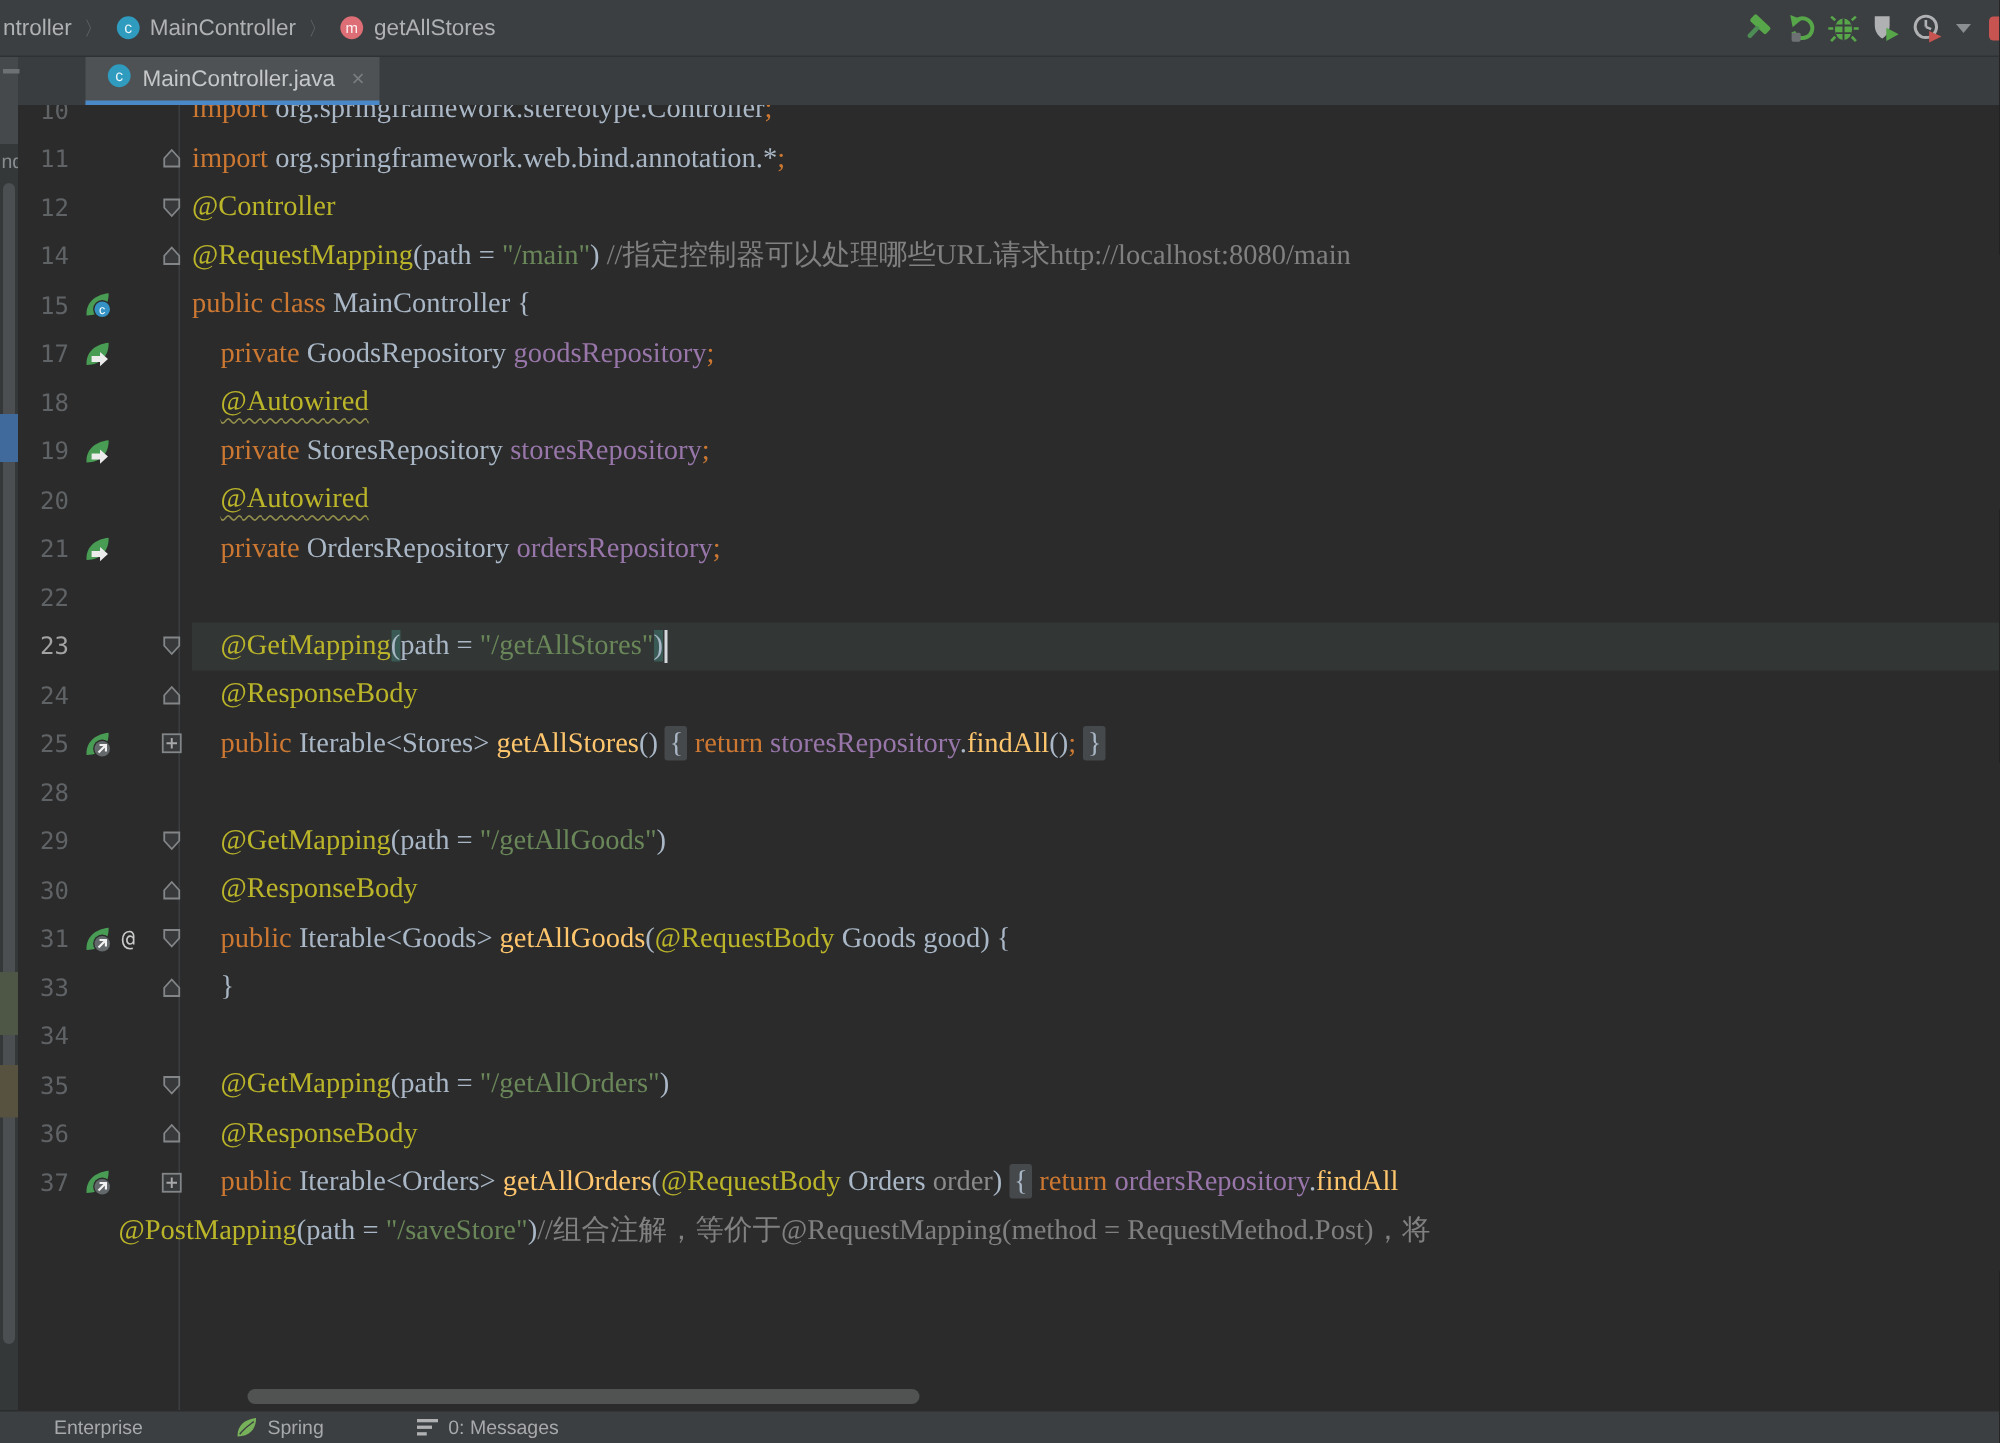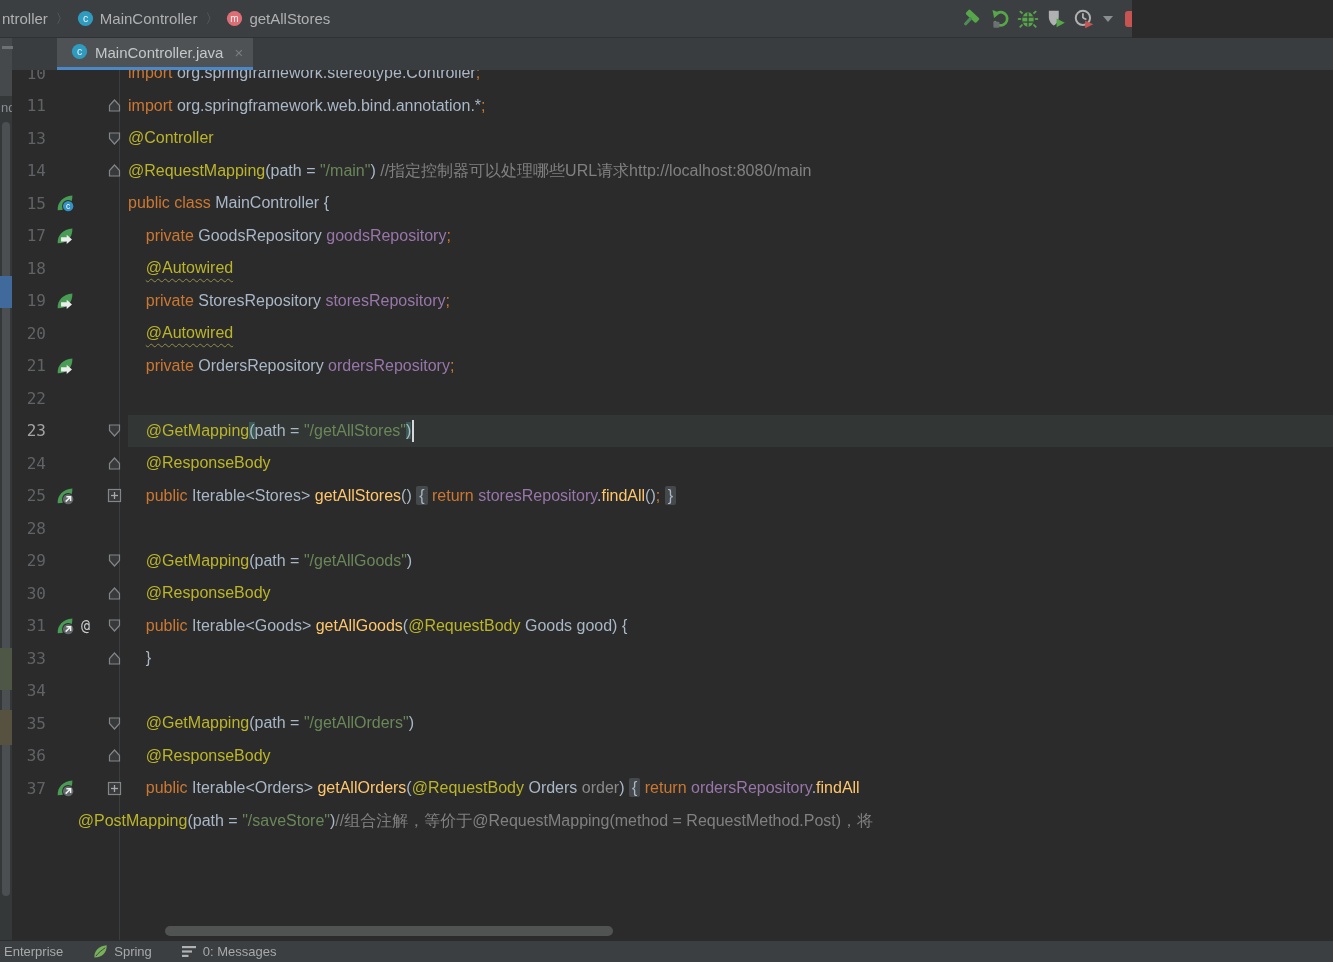--- a/index.html
+++ b/index.html
@@ -1,20 +1,20 @@
 <!DOCTYPE html>
 <html><head>
 <meta charset="utf-8">
 <style>
   html,body{margin:0;padding:0;background:#1e1e1e;}
   .app{position:relative;width:1333px;height:962px;background:#2B2B2B;overflow:hidden;
        font-family:"Liberation Sans",sans-serif;-webkit-font-smoothing:antialiased;}
 
   
-  .navbar{position:absolute;left:0;top:0;width:1132px;height:38px;background:#3C3F41;
+  .navbar{position:absolute;left:0;top:0;width:1333px;height:38px;background:#3C3F41;
           border-bottom:1px solid #2F3234;box-sizing:border-box;display:flex;align-items:center;}
   .breadcrumb{display:flex;align-items:center;padding-left:2px;font-size:15px;color:#AFB1B3;white-space:nowrap;}
   .crumb{display:flex;align-items:center;gap:6px;cursor:default;}
   .crumb-sep{color:#636668;margin:0 8px;font-size:13px;}
   .nav-right{margin-left:auto;display:flex;align-items:center;padding-right:2px;}
   .tool-btn{width:28px;height:26px;display:flex;align-items:center;justify-content:center;}
   .run-combo{display:flex;align-items:center;gap:7px;height:26px;border:1px solid #646869;border-radius:4px;
              padding:0 9px;margin:0 14px 0 10px;color:#BFC1C3;font-size:15px;}
   .dd-caret{width:0;height:0;border-left:5px solid transparent;border-right:5px solid transparent;
             border-top:6px solid #9FA2A4;margin-left:2px;}
@@ -38,43 +38,43 @@
   .editor:before{content:"";position:absolute;left:107px;top:0;bottom:0;width:1px;background:#3B3E40;}
   .code-lines{position:relative;padding-top:10px;}
   .crow{display:flex;height:32.5px;align-items:center;position:relative;}
   .cliprow{margin-top:-23px;}
   .ln{width:40px;box-sizing:border-box;text-align:right;padding-right:6px;color:#606366;
       font-family:"DejaVu Sans Mono",monospace;font-size:16px;flex:none;}
   .ln-active{color:#A4A3A3;}
   .gicons{width:48px;flex:none;display:flex;align-items:center;gap:2px;padding-left:4px;box-sizing:border-box;}
   .gicon{display:flex;align-items:center;}
   .gfold{width:28px;flex:none;display:flex;align-items:center;justify-content:center;z-index:1;}
-  .code{flex:1;white-space:pre;overflow:hidden;font-family:Liberation Sans, sans-serif;
-        font-size:16px;line-height:32.5px;color:#A9B7C6;height:100%;}
+  .code{flex:1;white-space:pre;overflow:hidden;font-family:Liberation Serif, serif;
+        font-size:19px;line-height:32.5px;color:#A9B7C6;height:100%;}
   .caretrow .code{background:#323635;}
   .tk-kw{color:#CC7832;}
   .tk-ann{color:#BBB529;}
   .tk-annw{color:#BBB529;text-decoration:underline wavy #918E4B;text-underline-offset:5px;text-decoration-thickness:1px;}
   .tk-txt{color:#A9B7C6;}
   .tk-str{color:#6A8759;}
   .tk-cmt{color:#808080;}
   .tk-fld{color:#9876AA;}
   .tk-mth{color:#FFC66D;}
   .tk-semi{color:#CC7832;}
   .tk-fade{color:#8A8A8A;text-align:center;}
   .tk-box{color:#A9B7C6;background:#46494B;padding:1px 3px;border-radius:2px;}
   .tk-phl{color:#A9B7C6;background:#3A5B55;}
   .caret-bar{display:inline-block;width:2px;height:22px;background:#D4D7DC;vertical-align:middle;margin-left:1px;}
   .hscroll{position:absolute;left:153px;top:856px;width:448px;height:10px;border-radius:5px;background:rgba(170,174,176,0.30);}
 
   
   .statusbar{position:absolute;left:0;bottom:0;width:1333px;height:22px;background:#3C3F41;border-top:1px solid #2A2C2E;
              box-sizing:border-box;display:flex;align-items:center;gap:30px;padding-left:4px;
              font-size:13px;color:#A7A9AB;}
-  .sb-item{display:flex;align-items:center;gap:6px;white-space:nowrap;}
+  .sb-item{display:flex;align-items:center;gap:6px;white-space:nowrap;margin-left:32px;}
 </style>
 </head>
 <body>
 
 <div class="app">
 
   <div class="navbar">
     <div class="breadcrumb">
         <span class="crumb">
           <span>ntroller</span>
@@ -187,21 +187,21 @@
           <span class="ln">11</span>
           <span class="gicons"></span>
           <span class="gfold">
             <svg width="15" height="15" viewBox="0 0 15 15">
               <path d="M2.5 13 H12.5 V7.5 L7.5 2 L2.5 7.5 Z" fill="#37393B" stroke="#838688" stroke-width="1.2"></path>
             </svg>
           </span>
           <span class="code"><span class="tk-kw">import</span><span class="tk-txt"> org.springframework.web.bind.annotation.*</span><span class="tk-semi">;</span></span>
         </div>
         <div class="crow">
-          <span class="ln">13</span>
+          <span class="ln">12</span>
           <span class="gicons"></span>
           <span class="gfold">
             <svg width="15" height="15" viewBox="0 0 15 15">
               <path d="M2.5 2 H12.5 V7.5 L7.5 13 L2.5 7.5 Z" fill="#37393B" stroke="#838688" stroke-width="1.2"></path>
             </svg>
           </span>
           <span class="code"><span class="tk-ann">@Controller</span></span>
         </div>
         <div class="crow">
           <span class="ln">14</span>

